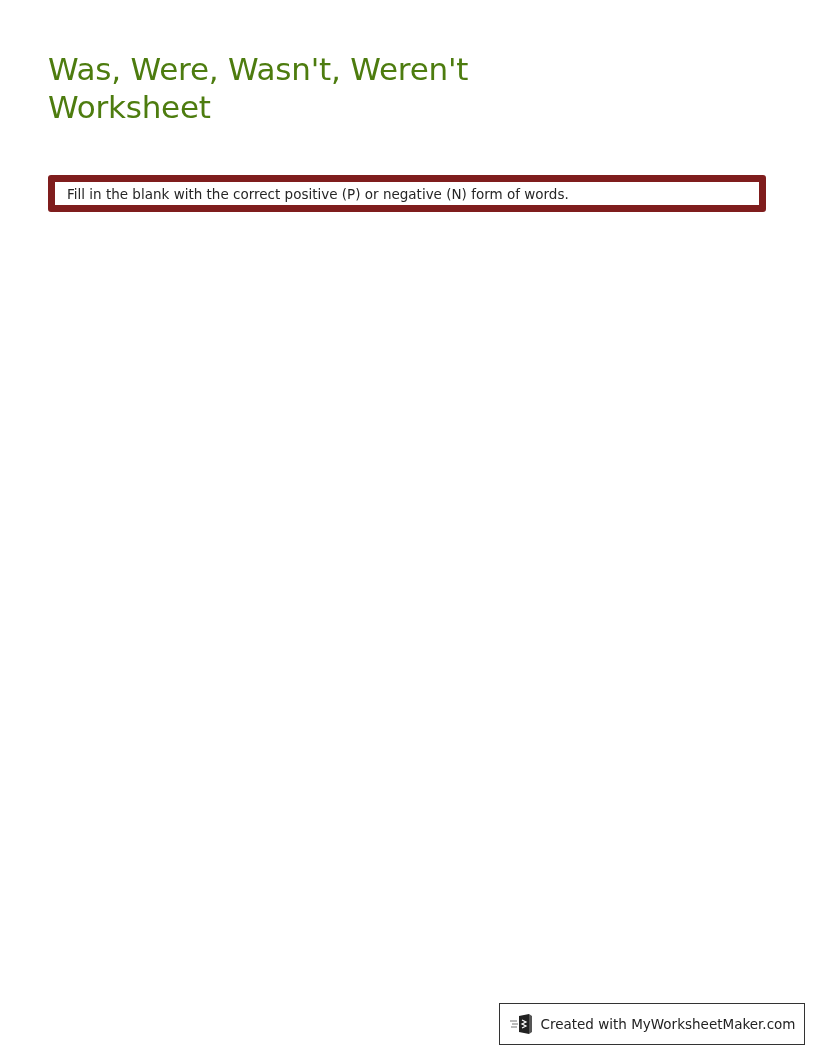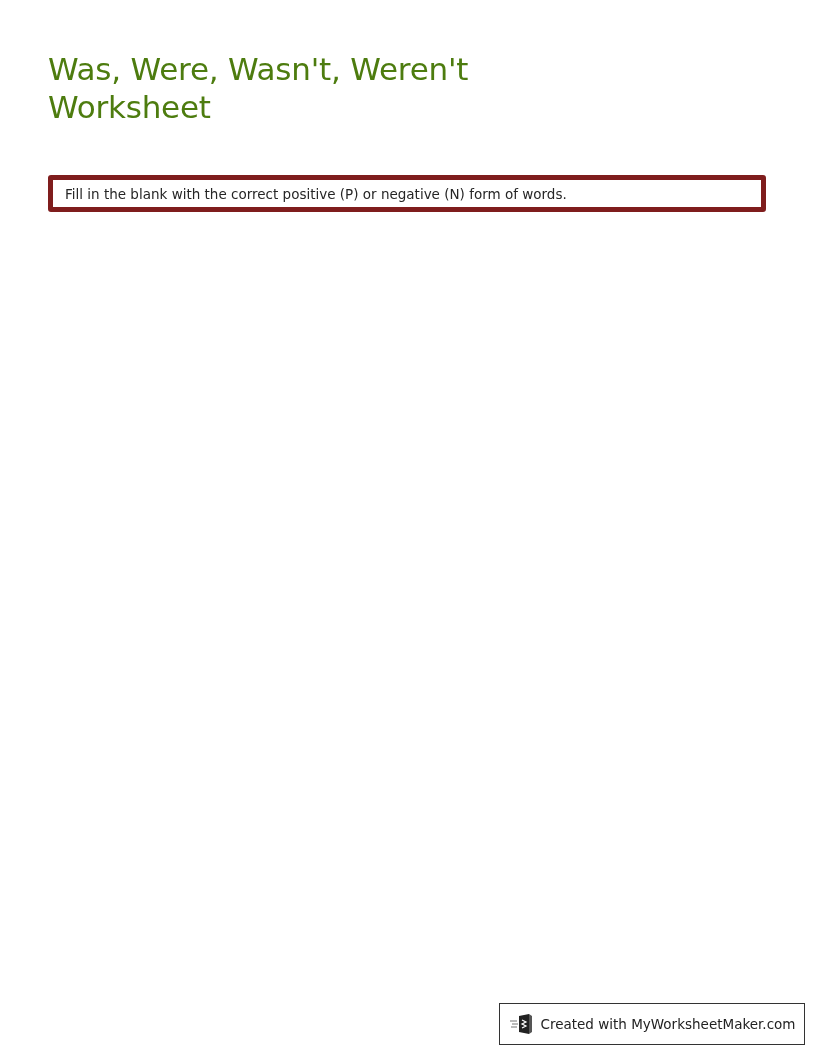--- a/index.html
+++ b/index.html
@@ -27,21 +27,21 @@
       color: #4d7c0f;
       letter-spacing: -0.2px;
     }
     .instructions {
       position: absolute;
       left: 48px;
       top: 175px;
       width: 718px;
       height: 37px;
       box-sizing: border-box;
-      border: 5px solid #7f1d1d;
+      border: 7px solid #7f1d1d;
       border-radius: 3px;
       padding: 0 12px;
       display: flex;
       align-items: center;
       font-size: 13.5px;
       color: #262626;
     }
     .footer-badge {
       position: absolute;
       left: 499px;

